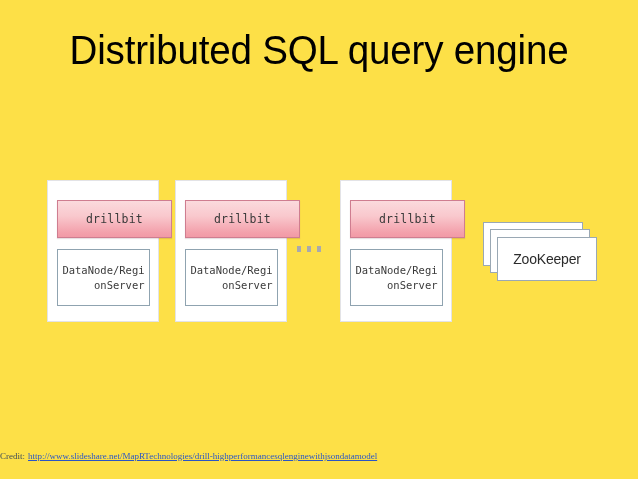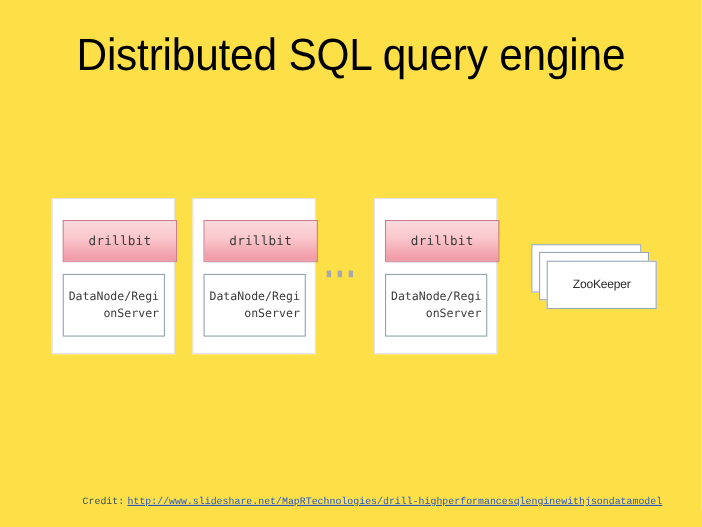--- a/index.html
+++ b/index.html
@@ -62,21 +62,21 @@
     box-sizing: border-box;
   }
   #node-0 { left: 47px; }
   #node-1 { left: 175px; }
   #node-2 { left: 340px; }
 
   .drillbit-box {
     position: absolute;
     left: 9px;
     top: 19px;
-    width: 104px;
+    width: 115px;
     height: 38px;
     box-sizing: border-box;
     border: 1px solid #cf7d90;
     background: linear-gradient(to bottom, #fbdadd 0%, #f9c8cd 42%, #f3a0ab 88%, #f19aa6 100%);
     display: flex;
     align-items: center;
     justify-content: center;
     box-shadow: 0 1px 1px rgba(120,80,90,0.18);
   }
   .drillbit-label {
@@ -147,33 +147,33 @@
   #zk-back  { left: 3px;  top: 0px;  }
   #zk-mid   { left: 10px; top: 7px;  }
   #zk-front {
     left: 17px; top: 15px;
     display: flex;
     align-items: center;
     justify-content: center;
   }
   .zk-label {
     font-family: "Liberation Sans", sans-serif;
-    font-size: 11px;
+    font-size: 14px;
     color: #2b2b2b;
     letter-spacing: -0.2px;
   }
 
   
   #credit {
     position: absolute;
     left: 0;
     top: 450px;
-    width: 602px;
-    text-align: right;
-    font-family: Liberation Mono, monospace;
+    width: 512px;
+    text-align: left;
+    font-family: Liberation Serif, serif;
     font-size: 9px;
     line-height: 13px;
     color: #3d4b57;
     white-space: nowrap;
   }
   #credit-label {
     color: #3d4b57;
   }
   #credit-link {
     color: #2a56c6;

